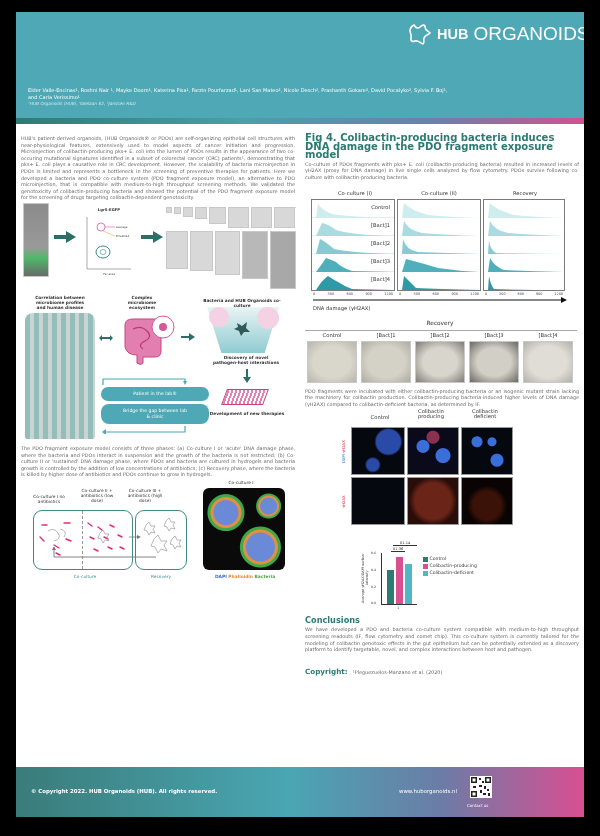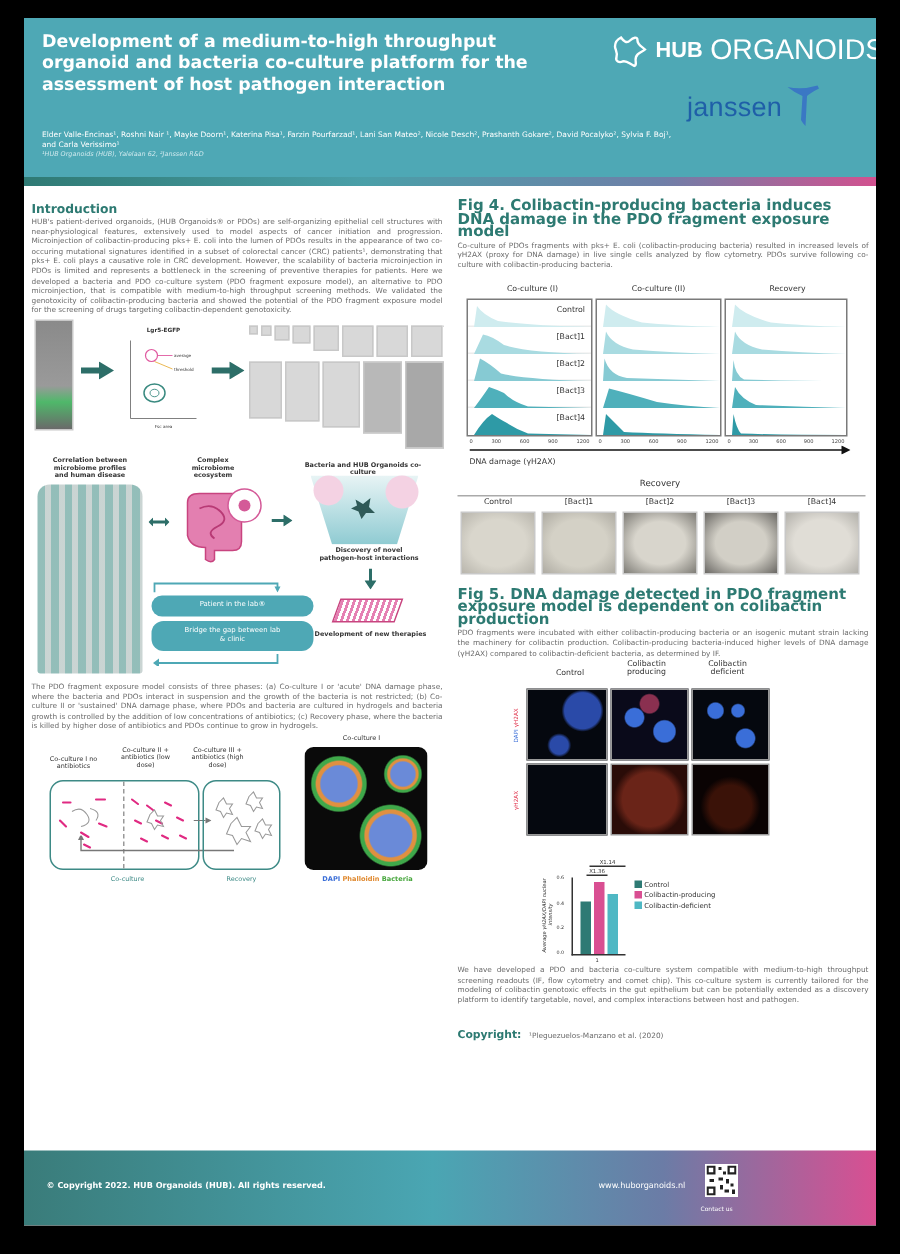--- a/index.html
+++ b/index.html
@@ -48,43 +48,35 @@
   .website { position: absolute; left: 383px; top: 21px; font-size: 5.4px; color: #fff; }
   .qr { position: absolute; left: 454px; top: 9px; width: 22px; height: 22px; background: #fff; padding: 1px; }
   .contact { position: absolute; left: 451px; top: 36px; font-size: 4px; color: #fff; }
 </style>
 </head>
 <body>
 
 <div class="poster">
 
   <div class="header">
-    <div class="title">Development of a medium-to-high throughput organoid and bacteria co-culture platform for the assessment of host pathogen interaction</div>
     <div class="authors">Elder Valle-Encinas¹, Roshni Nair ¹, Mayke Doorn¹, Katerina Pisa¹, Farzin Pourfarzad¹, Lani San Mateo², Nicole Desch², Prashanth Gokare², David Pocalyko², Sylvia F. Boj¹, and Carla Verissimo¹</div>
     <div class="affil">¹HUB Organoids (HUB), Yalelaan 62, ²Janssen R&amp;D</div>
 
     <div class="logo-hub">
       <svg width="24" height="22" viewBox="0 0 24 22">
         <path d="M6 2 C8 5 10 6 12 4 C14 2 17 1 17 4 C17 7 20 8 22 10 C20 12 17 12 16 15 C15 18 17 20 15 21 C12 20 10 17 7 18 C5 19 2 18 3 15 C4 12 2 10 2 8 C2 5 4 3 6 2 Z" fill="none" stroke="#fff" stroke-width="1.6"></path>
       </svg>
       <span class="hub-b">HUB</span>
       <span class="hub-o">ORGANOIDS</span>
     </div>
 
-    <div class="logo-janssen">
-      <span class="jtxt">janssen</span>
-      <svg width="22" height="30" viewBox="0 0 22 30">
-        <path d="M0 2 Q10 4 20 1 L21 3 Q15 6 13 8 L12 28 Q10 26 9 24 L10 8 Q5 6 0 2 Z" fill="#3a78c4"></path>
-      </svg>
-    </div>
   </div>
   <div class="divider"></div>
 
   <div class="col col-left">
-    <div class="h-sec">Introduction</div>
     <div class="body-text" style="margin-top:1px;">HUB's patient-derived organoids, (HUB Organoids® or PDOs) are self-organizing epithelial cell structures with near-physiological features, extensively used to model aspects of cancer initiation and progression. Microinjection of colibactin-producing pks+ E. coli into the lumen of PDOs results in the appearance of two co-occuring mutational signatures identified in a subset of colorectal cancer (CRC) patients¹, demonstrating that pks+ E. coli plays a causative role in CRC development. However, the scalability of bacteria microinjection in PDOs is limited and represents a bottleneck in the screening of preventive therapies for patients. Here we developed a bacteria and PDO co-culture system (PDO fragment exposure model), an alternative to PDO microinjection, that is compatible with medium-to-high throughput screening methods. We validated the genotoxicity of colibactin-producing bacteria and showed the potential of the PDO fragment exposure model for the screening of drugs targeting colibactin-dependent genotoxicity.</div>
 
     <div class="fig" style="height:90px;">
       <div class="photo" style="left:2px; top:2px; width:26px; height:74px; background:linear-gradient(180deg,#8a8a8a 0%,#9a9a9a 60%,#4fb86a 75%,#6a6a6a 100%);"></div>
       <svg style="position:absolute; left:33px; top:30px;" width="22" height="12">
           <path d="M0 4 H12 V0 L22 6 L12 12 V8 H0 Z" fill="#2d6e68"></path>
         </svg>
       <svg style="position:absolute; left:58px; top:6px;" width="60" height="70" viewBox="0 0 60 70">
         <text x="30" y="4" font-size="3.8" text-anchor="middle" font-family="DejaVu Sans" font-weight="bold" fill="#333">Lgr5-EGFP</text>
         <line x1="8" y1="10" x2="8" y2="62" stroke="#555" stroke-width="0.5"></line>
@@ -308,21 +300,20 @@
       <div class="lbl" style="left:110px; top:12px; width:50px; font-size:5.2px;">[Bact]2</div>
       <div class="lbl" style="left:164px; top:12px; width:50px; font-size:5.2px;">[Bact]3</div>
       <div class="lbl" style="left:218px; top:12px; width:50px; font-size:5.2px;">[Bact]4</div>
       <div class="photo" style="left:2px; top:20px; width:50px; height:42px; background:radial-gradient(#d9d6cc 55%, #b8b5ac);"></div>
       <div class="photo" style="left:56px; top:20px; width:50px; height:42px; background:radial-gradient(#d4d1c6 55%, #aeaba2);"></div>
       <div class="photo" style="left:110px; top:20px; width:50px; height:42px; background:radial-gradient(#d8d5cc 50%, #7e7c76);"></div>
       <div class="photo" style="left:164px; top:20px; width:50px; height:42px; background:radial-gradient(#d2cfc6 50%, #6a6864);"></div>
       <div class="photo" style="left:218px; top:20px; width:50px; height:42px; background:radial-gradient(#e0ddd6 55%, #b2b0aa);"></div>
     </div>
 
-    <div class="h-fig" style="margin-top:6px;">Fig 5. DNA damage detected in PDO fragment exposure model is dependent on colibactin production</div>
     <div class="body-text" style="margin-top:1px;">PDO fragments were incubated with either colibactin-producing bacteria or an isogenic mutant strain lacking the machinery for colibactin production. Colibactin-producing bacteria-induced higher levels of DNA damage (γH2AX) compared to colibactin-deficient bacteria, as determined by IF.</div>
     <div class="fig" style="height:140px; margin-top:2px;">
       <div class="lbl" style="left:50px; top:6px; width:50px; font-size:5.2px;">Control</div>
       <div class="lbl" style="left:106px; top:0px; width:40px; font-size:5.2px;">Colibactin producing</div>
       <div class="lbl" style="left:160px; top:0px; width:40px; font-size:5.2px;">Colibactin deficient</div>
       <div style="position:absolute; left:36px; top:20px; width:8px; height:46px; writing-mode:vertical-rl; transform:rotate(180deg); font-size:3.8px; text-align:center;">
         <span style="color:#3a6ed8;">DAPI</span>
         <span style="color:#e0304a;">γH2AX</span>
       </div>
       <div style="position:absolute; left:36px; top:70px; width:8px; height:46px; writing-mode:vertical-rl; transform:rotate(180deg); font-size:3.8px; color:#e0304a; text-align:center;">γH2AX</div>
@@ -350,20 +341,21 @@
         <div class="bar" style="left:23px; height:39.9px; background:#4fb8c4;"></div>
       </div>
       <div style="position:absolute; left:92px; top:57px; font-size:3.4px; color:#333;">1</div>
       <div style="position:absolute; left:118px; top:6px; font-size:4.6px; color:#333; line-height:7px;">
         <div><span style="display:inline-block; width:5px; height:5px; background:#2e7a74; vertical-align:middle;"></span> <span>Control</span></div>
         <div><span style="display:inline-block; width:5px; height:5px; background:#d94f92; vertical-align:middle;"></span> <span>Colibactin-producing</span></div>
         <div><span style="display:inline-block; width:5px; height:5px; background:#4fb8c4; vertical-align:middle;"></span> <span>Colibactin-deficient</span></div>
       </div>
     </div>
 
+    <div class="h-sec" style="margin-top:4px;">Conclusions</div>
     <div class="body-text" style="margin-top:1px;">We have developed a PDO and bacteria co-culture system compatible with medium-to-high throughput screening readouts (IF, flow cytometry and comet chip). This co-culture system is currently tailored for the modeling of colibactin genotoxic effects in the gut epithelium but can be potentially extended as a discovery platform to identify targetable, novel, and complex interactions between host and pathogen.</div>
     <div style="margin-top:6px;">
       <span style="color:#2d7a72; font-weight:bold; font-size:7.2px;">Copyright:</span>
       <span style="font-size:4.9px; color:#6a6a6a;">¹Pleguezuelos-Manzano et al. (2020)</span>
     </div>
   </div>
 
   <div class="footer">
     <div class="copyright">© Copyright 2022. HUB Organoids (HUB). All rights reserved.</div>
     <div class="website">www.huborganoids.nl</div>

